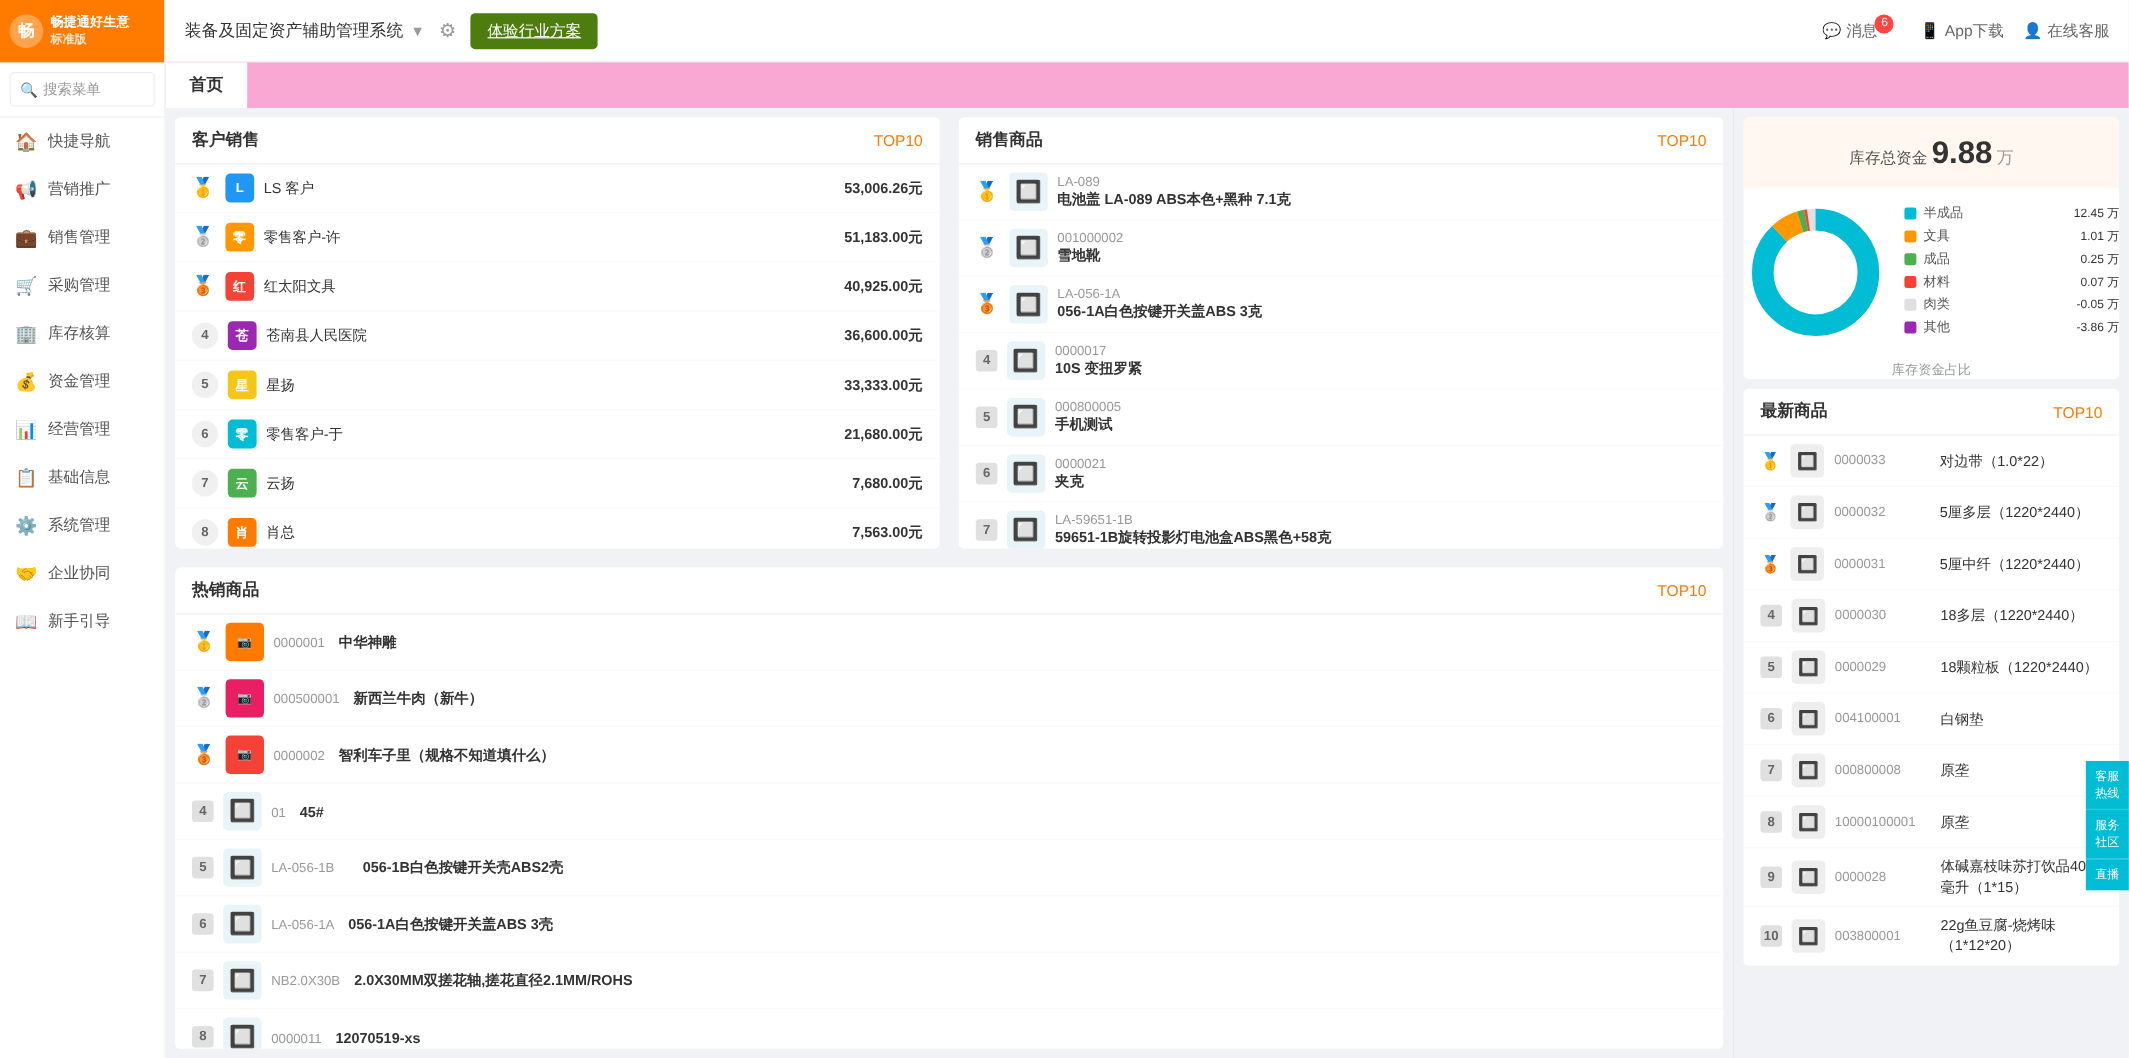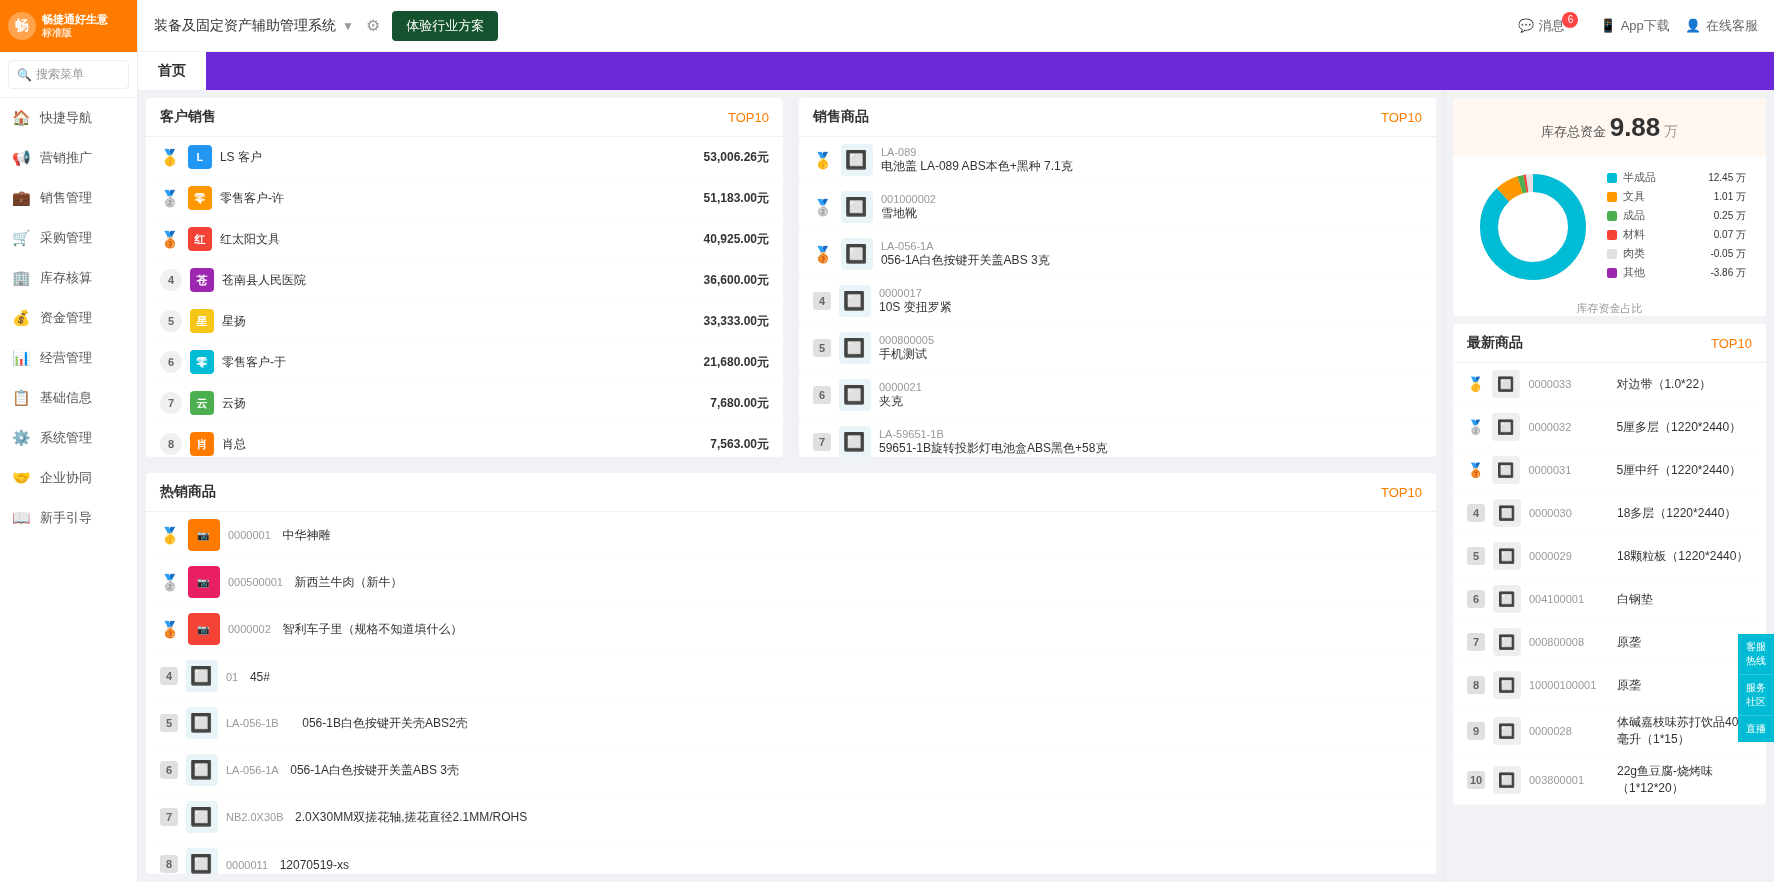--- a/index.html
+++ b/index.html
@@ -77,47 +77,48 @@
       height: 52px;
       gap: 12px;
     }
     .header-system-name {
       display: flex; align-items: center; gap: 6px;
       font-size: 14px; color: #333;
     }
     .header-chevron { color: #999; font-size: 12px; }
     .header-gear { color: #999; cursor: pointer; font-size: 16px; }
     .header-try-btn {
-      background: #14532d;
+      background: #4d7c0f;
       color: #fff;
       border: none;
       border-radius: 4px;
       padding: 6px 14px;
       cursor: pointer;
       font-size: 13px;
+      text-decoration: underline;
     }
     .header-right {
       margin-left: auto;
       display: flex; align-items: center; gap: 16px;
       font-size: 13px; color: #666;
     }
     .header-badge {
       background: #f44;
       color: #fff;
       border-radius: 50%;
       width: 16px; height: 16px;
       font-size: 10px;
       display: inline-flex; align-items: center; justify-content: center;
       position: relative; top: -6px; left: -6px;
     }
     .header-right-item { display: flex; align-items: center; gap: 4px; cursor: pointer; }
 
     
     .tab-bar {
-      background: #6d28d9;
+      background: #f9a8d4;
       display: flex;
       align-items: center;
       padding: 0 0;
     }
     .tab-active {
       background: #fff;
       color: #333;
       padding: 10px 20px;
       font-size: 14px;
       font-weight: bold;
@@ -200,37 +201,37 @@
     }
     .prod-img {
       width: 32px; height: 32px;
       background: #eee; border-radius: 4px;
       display: flex; align-items: center; justify-content: center;
       font-size: 18px; flex-shrink: 0;
       overflow: hidden;
     }
     .prod-info { flex: 1; }
     .prod-code { font-size: 11px; color: #999; }
-    .prod-name { font-size: 12px; color: #333; }
+    .prod-name { font-size: 12px; color: #333; font-weight: bold; }
     .inventory-total {
       background: #fff7f0;
       padding: 14px;
       text-align: center;
       font-size: 13px; color: #555;
     }
     .inventory-amount {
       font-size: 26px; font-weight: bold; color: #333;
     }
     .inventory-unit { font-size: 14px; color: #999; }
 
     
     .donut-area {
       display: flex;
       align-items: center;
-      padding: 10px 20px;
+      padding: 10px 0;
       gap: 14px;
     }
     .donut-chart {
       width: 120px; height: 120px;
       flex-shrink: 0;
     }
     .donut-legend { flex: 1; }
     .legend-item {
       display: flex; align-items: center; gap: 6px;
       font-size: 11px; color: #555;

